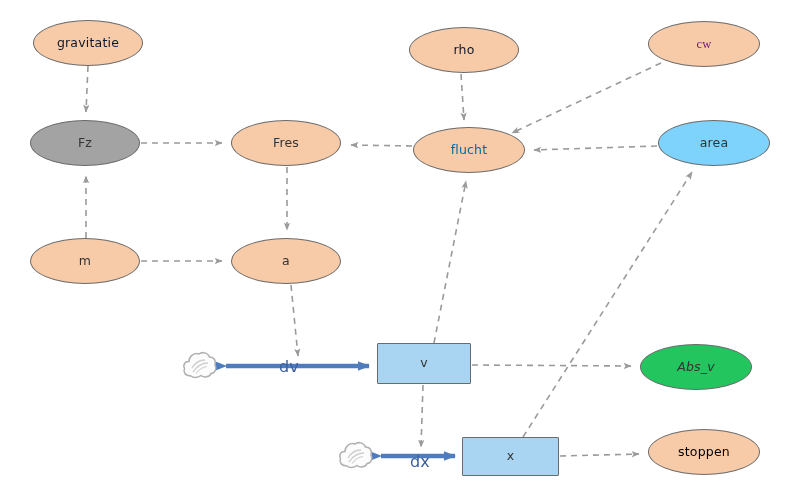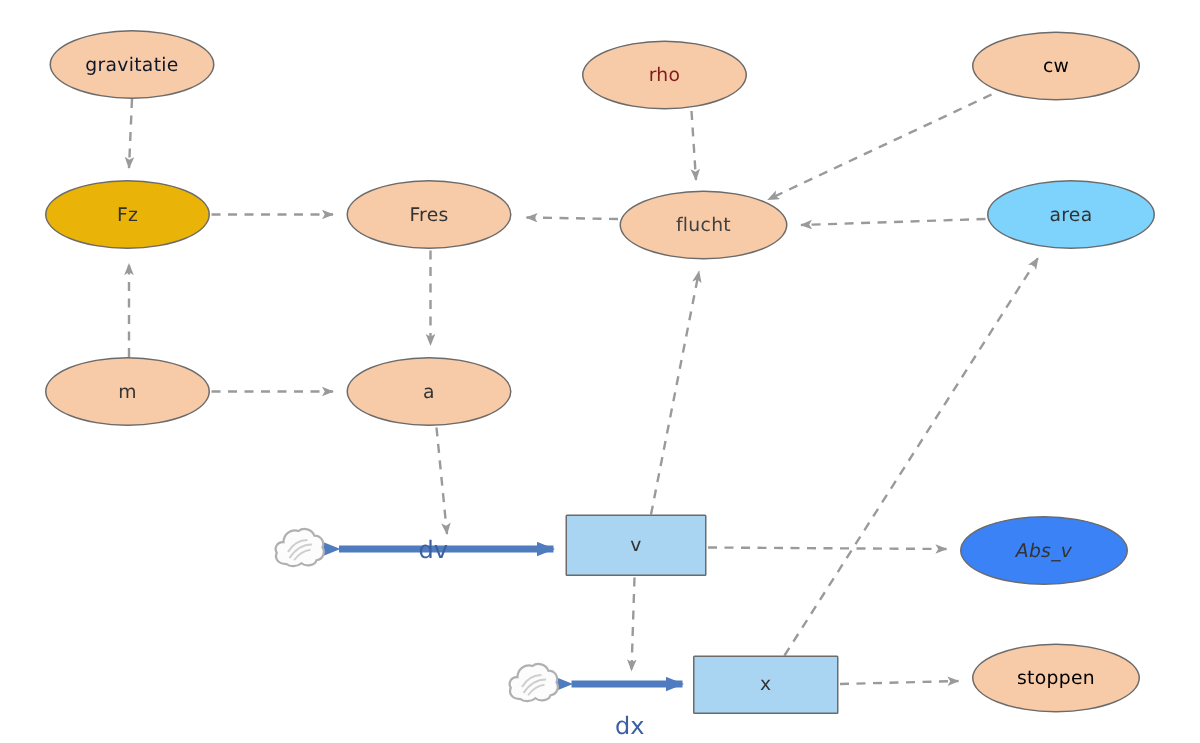--- a/index.html
+++ b/index.html
@@ -138,55 +138,55 @@
         <path d="M 10,20 C 14,14 19,11 25,11" fill="none" stroke="#cfcfcf" stroke-width="1.4"></path>
         <path d="M 13,21.5 C 16,17.5 20,15 24,14.5" fill="none" stroke="#cfcfcf" stroke-width="1.2"></path>
       </g>
     </g>
   </svg>
 
   <div id="nodes-layer">
       <div class="node node-variable" style="left: 33px; top: 20px; width: 110px; height: 46px; background: rgb(248, 203, 168); border-color: rgb(107, 107, 107); color: #0f172a;">
         <span>gravitatie</span>
       </div>
-      <div class="node node-variable" style="left: 30px; top: 120px; width: 110px; height: 46px; background: #eab308; border-color: rgb(107, 107, 107); color: rgb(51, 51, 51); justify-content: center;">
+      <div class="node node-variable" style="left: 30px; top: 120px; width: 110px; height: 46px; background: #a3a3a3; border-color: rgb(107, 107, 107); color: rgb(51, 51, 51); justify-content: center;">
         <span>Fz</span>
       </div>
       <div class="node node-variable" style="left: 30px; top: 238px; width: 110px; height: 46px; background: rgb(248, 203, 168); border-color: rgb(107, 107, 107); color: rgb(51, 51, 51);">
         <span>m</span>
       </div>
       <div class="node node-variable" style="left: 231px; top: 120px; width: 110px; height: 46px; background: rgb(248, 203, 168); border-color: rgb(107, 107, 107); color: rgb(51, 51, 51);">
         <span>Fres</span>
       </div>
       <div class="node node-variable" style="left: 231px; top: 238px; width: 110px; height: 46px; background: rgb(248, 203, 168); border-color: rgb(107, 107, 107); color: rgb(51, 51, 51);">
         <span>a</span>
       </div>
-      <div class="node node-variable" style="left: 388px; top: 27px; width: 110px; height: 46px; background: rgb(248, 203, 168); border-color: rgb(107, 107, 107); color: #7f1d1d;">
+      <div class="node node-variable" style="left: 409px; top: 27px; width: 110px; height: 46px; background: rgb(248, 203, 168); border-color: rgb(107, 107, 107); color: #0f172a;">
         <span>rho</span>
       </div>
-      <div class="node node-variable" style="left: 413px; top: 127px; width: 112px; height: 46px; background: rgb(248, 203, 168); border-color: rgb(107, 107, 107); color: #404040;">
+      <div class="node node-variable" style="left: 413px; top: 127px; width: 112px; height: 46px; background: rgb(248, 203, 168); border-color: rgb(107, 107, 107); color: #0369a1;">
         <span>flucht</span>
       </div>
-      <div class="node node-variable" style="left: 648px; top: 21px; width: 112px; height: 46px; background: rgb(248, 203, 168); border-color: rgb(107, 107, 107); color: #000000;">
+      <div class="node node-variable" style="left: 648px; top: 21px; width: 112px; height: 46px; background: rgb(248, 203, 168); border-color: rgb(107, 107, 107); color: #701a75; font-family: Liberation Serif, serif;">
         <span>cw</span>
       </div>
       <div class="node node-variable" style="left: 658px; top: 120px; width: 112px; height: 46px; background: #7dd3fc; border-color: rgb(107, 107, 107); color: rgb(51, 51, 51);">
         <span>area</span>
       </div>
-      <div class="node node-variable italic" style="left: 640px; top: 344px; width: 112px; height: 46px; background: #3b82f6; border-color: rgb(107, 107, 107); color: rgb(51, 51, 51);">
+      <div class="node node-variable italic" style="left: 640px; top: 344px; width: 112px; height: 46px; background: #22c55e; border-color: rgb(107, 107, 107); color: rgb(51, 51, 51);">
         <span>Abs_v</span>
       </div>
       <div class="node node-variable" style="left: 648px; top: 429px; width: 112px; height: 46px; background: rgb(248, 203, 168); border-color: rgb(107, 107, 107); color: #000000;">
         <span>stoppen</span>
       </div>
       <div class="node node-stock" style="left: 377px; top: 343px; width: 94px; height: 41px; background: rgb(169, 213, 242); border-color: rgb(107, 107, 107); color: rgb(51, 51, 51);">
         <span>v</span>
       </div>
       <div class="node node-stock" style="left: 462px; top: 437px; width: 97px; height: 39px; background: rgb(169, 213, 242); border-color: rgb(107, 107, 107); color: rgb(51, 51, 51);">
         <span>x</span>
       </div>
     </div>
   <div id="flow-labels-layer">
       <div class="flow-label" style="left: 279px; top: 359px; color: rgb(59, 95, 160);">dv</div>
-      <div class="flow-label" style="left: 410px; top: 476px; color: rgb(59, 95, 160);">dx</div>
+      <div class="flow-label" style="left: 410px; top: 454px; color: rgb(59, 95, 160);">dx</div>
     </div>
 
 </div>
 
 </body></html>

